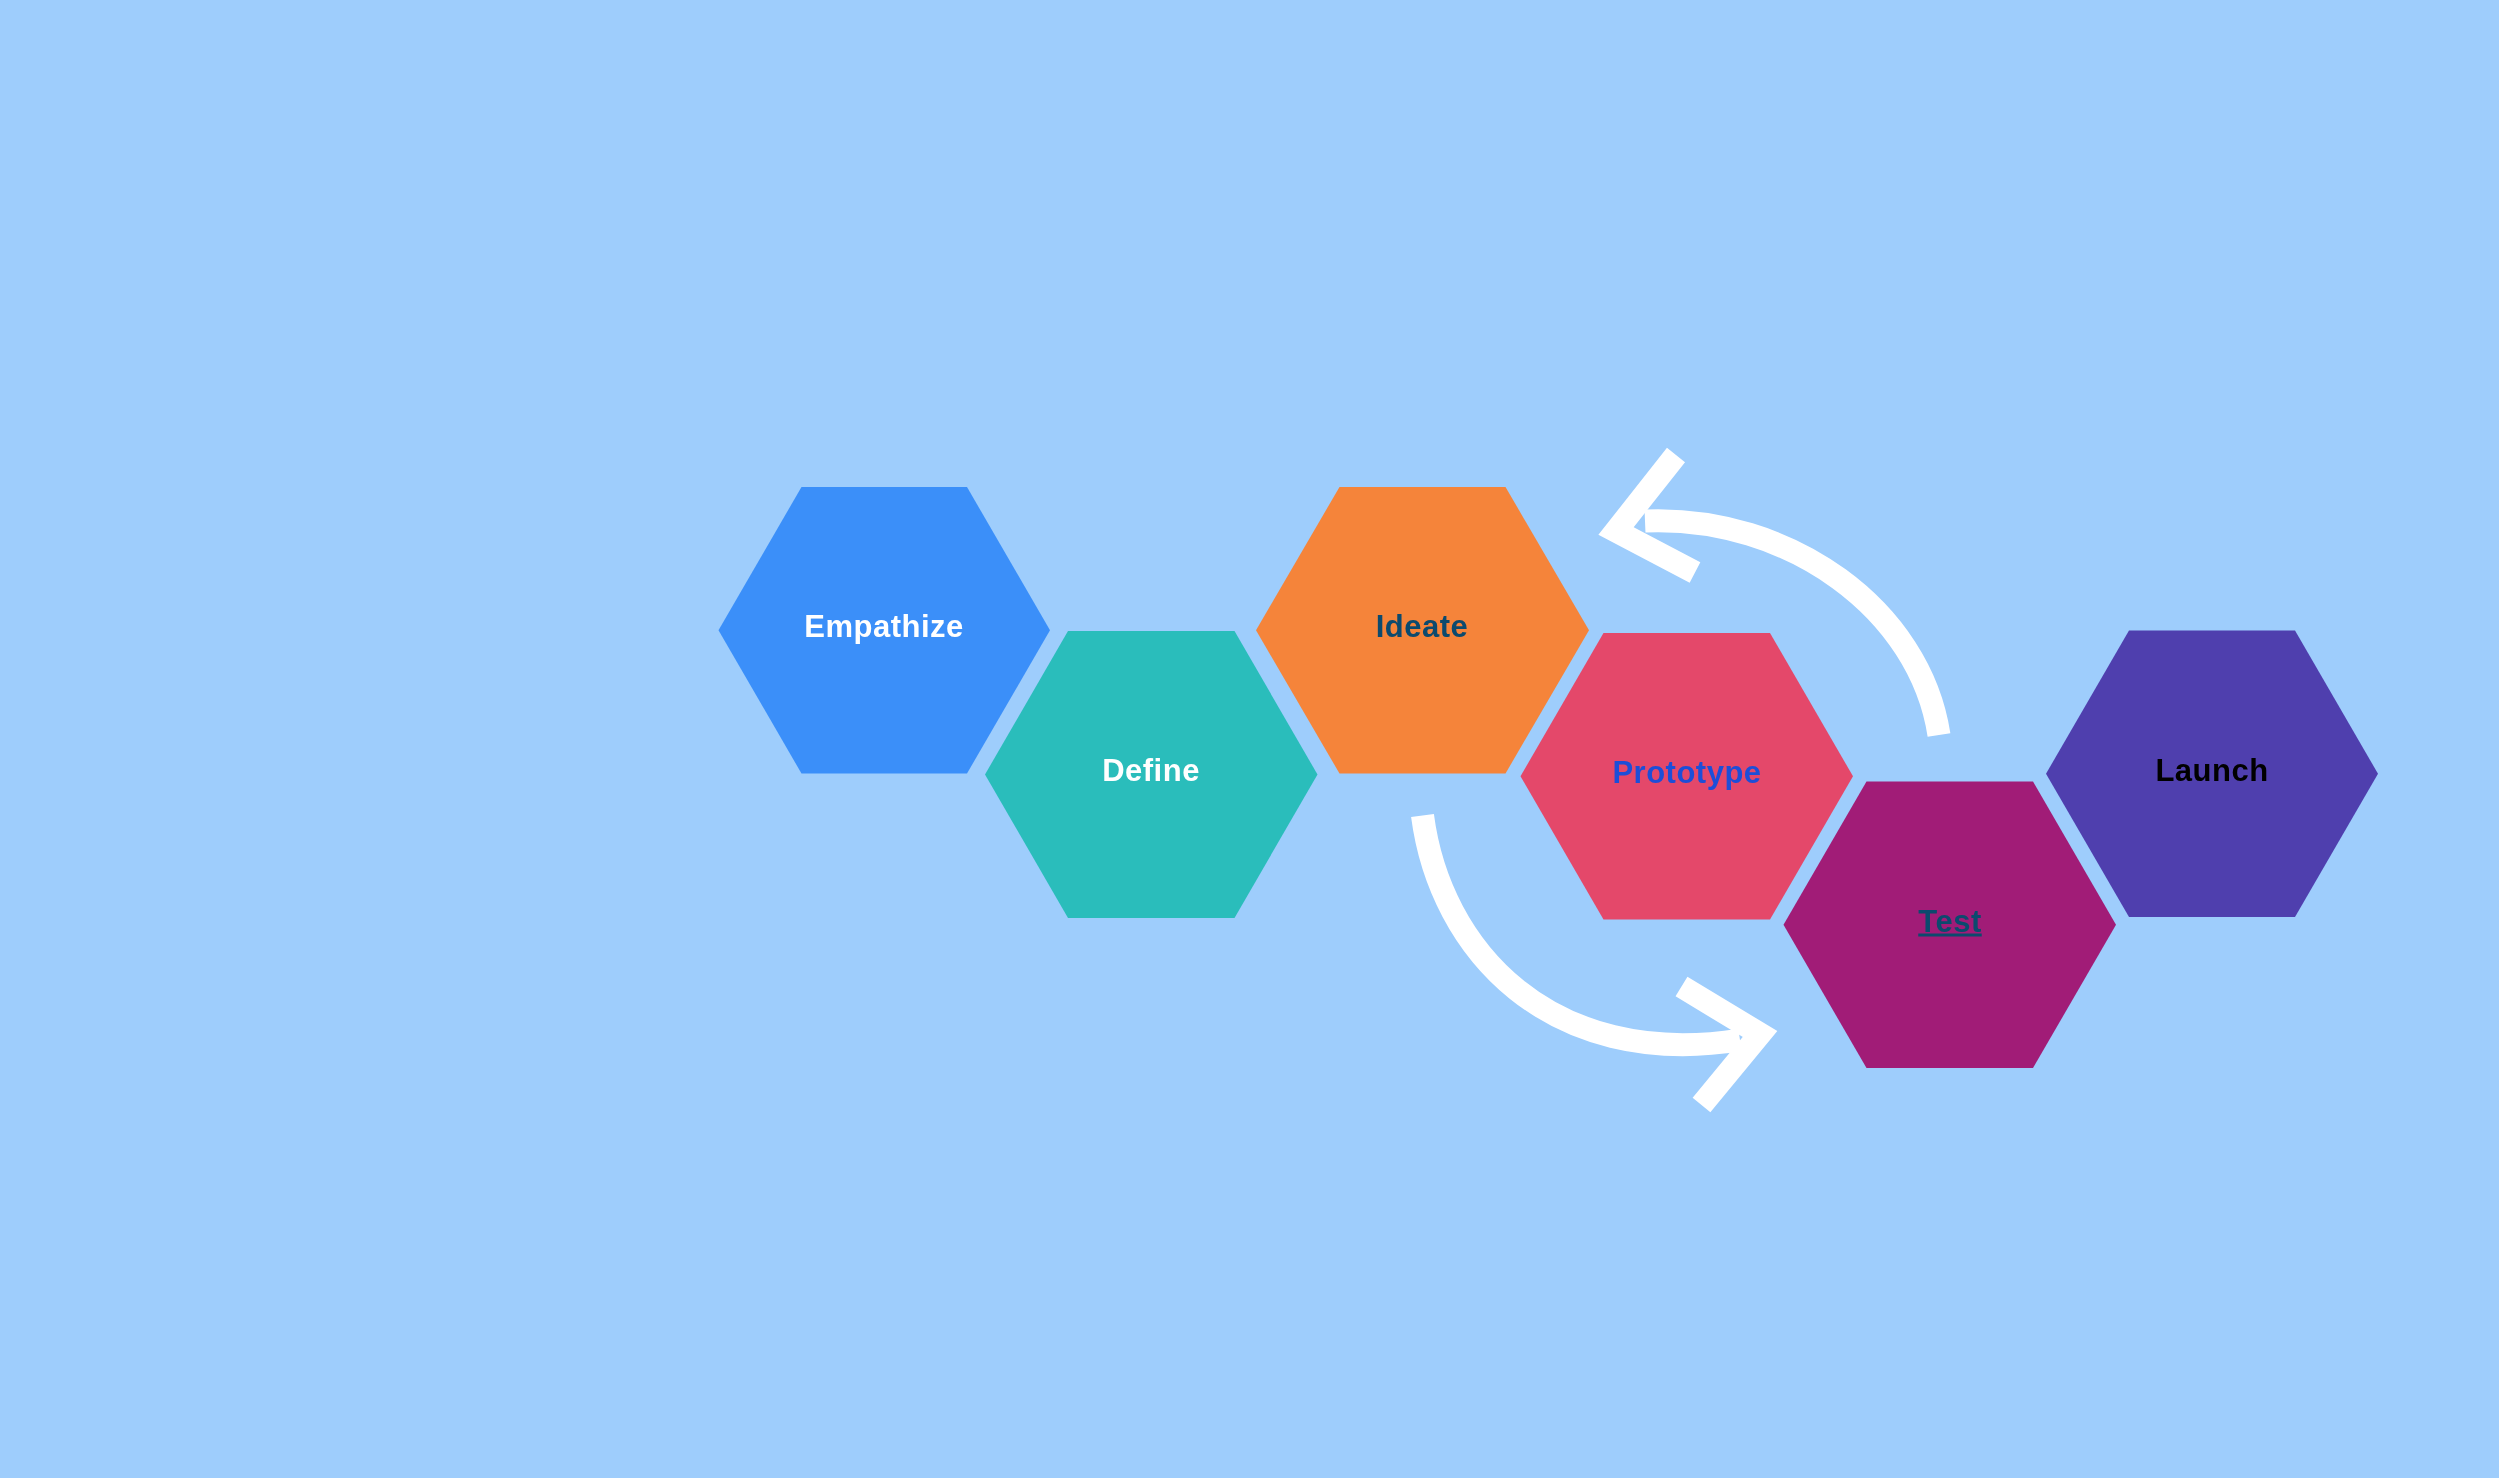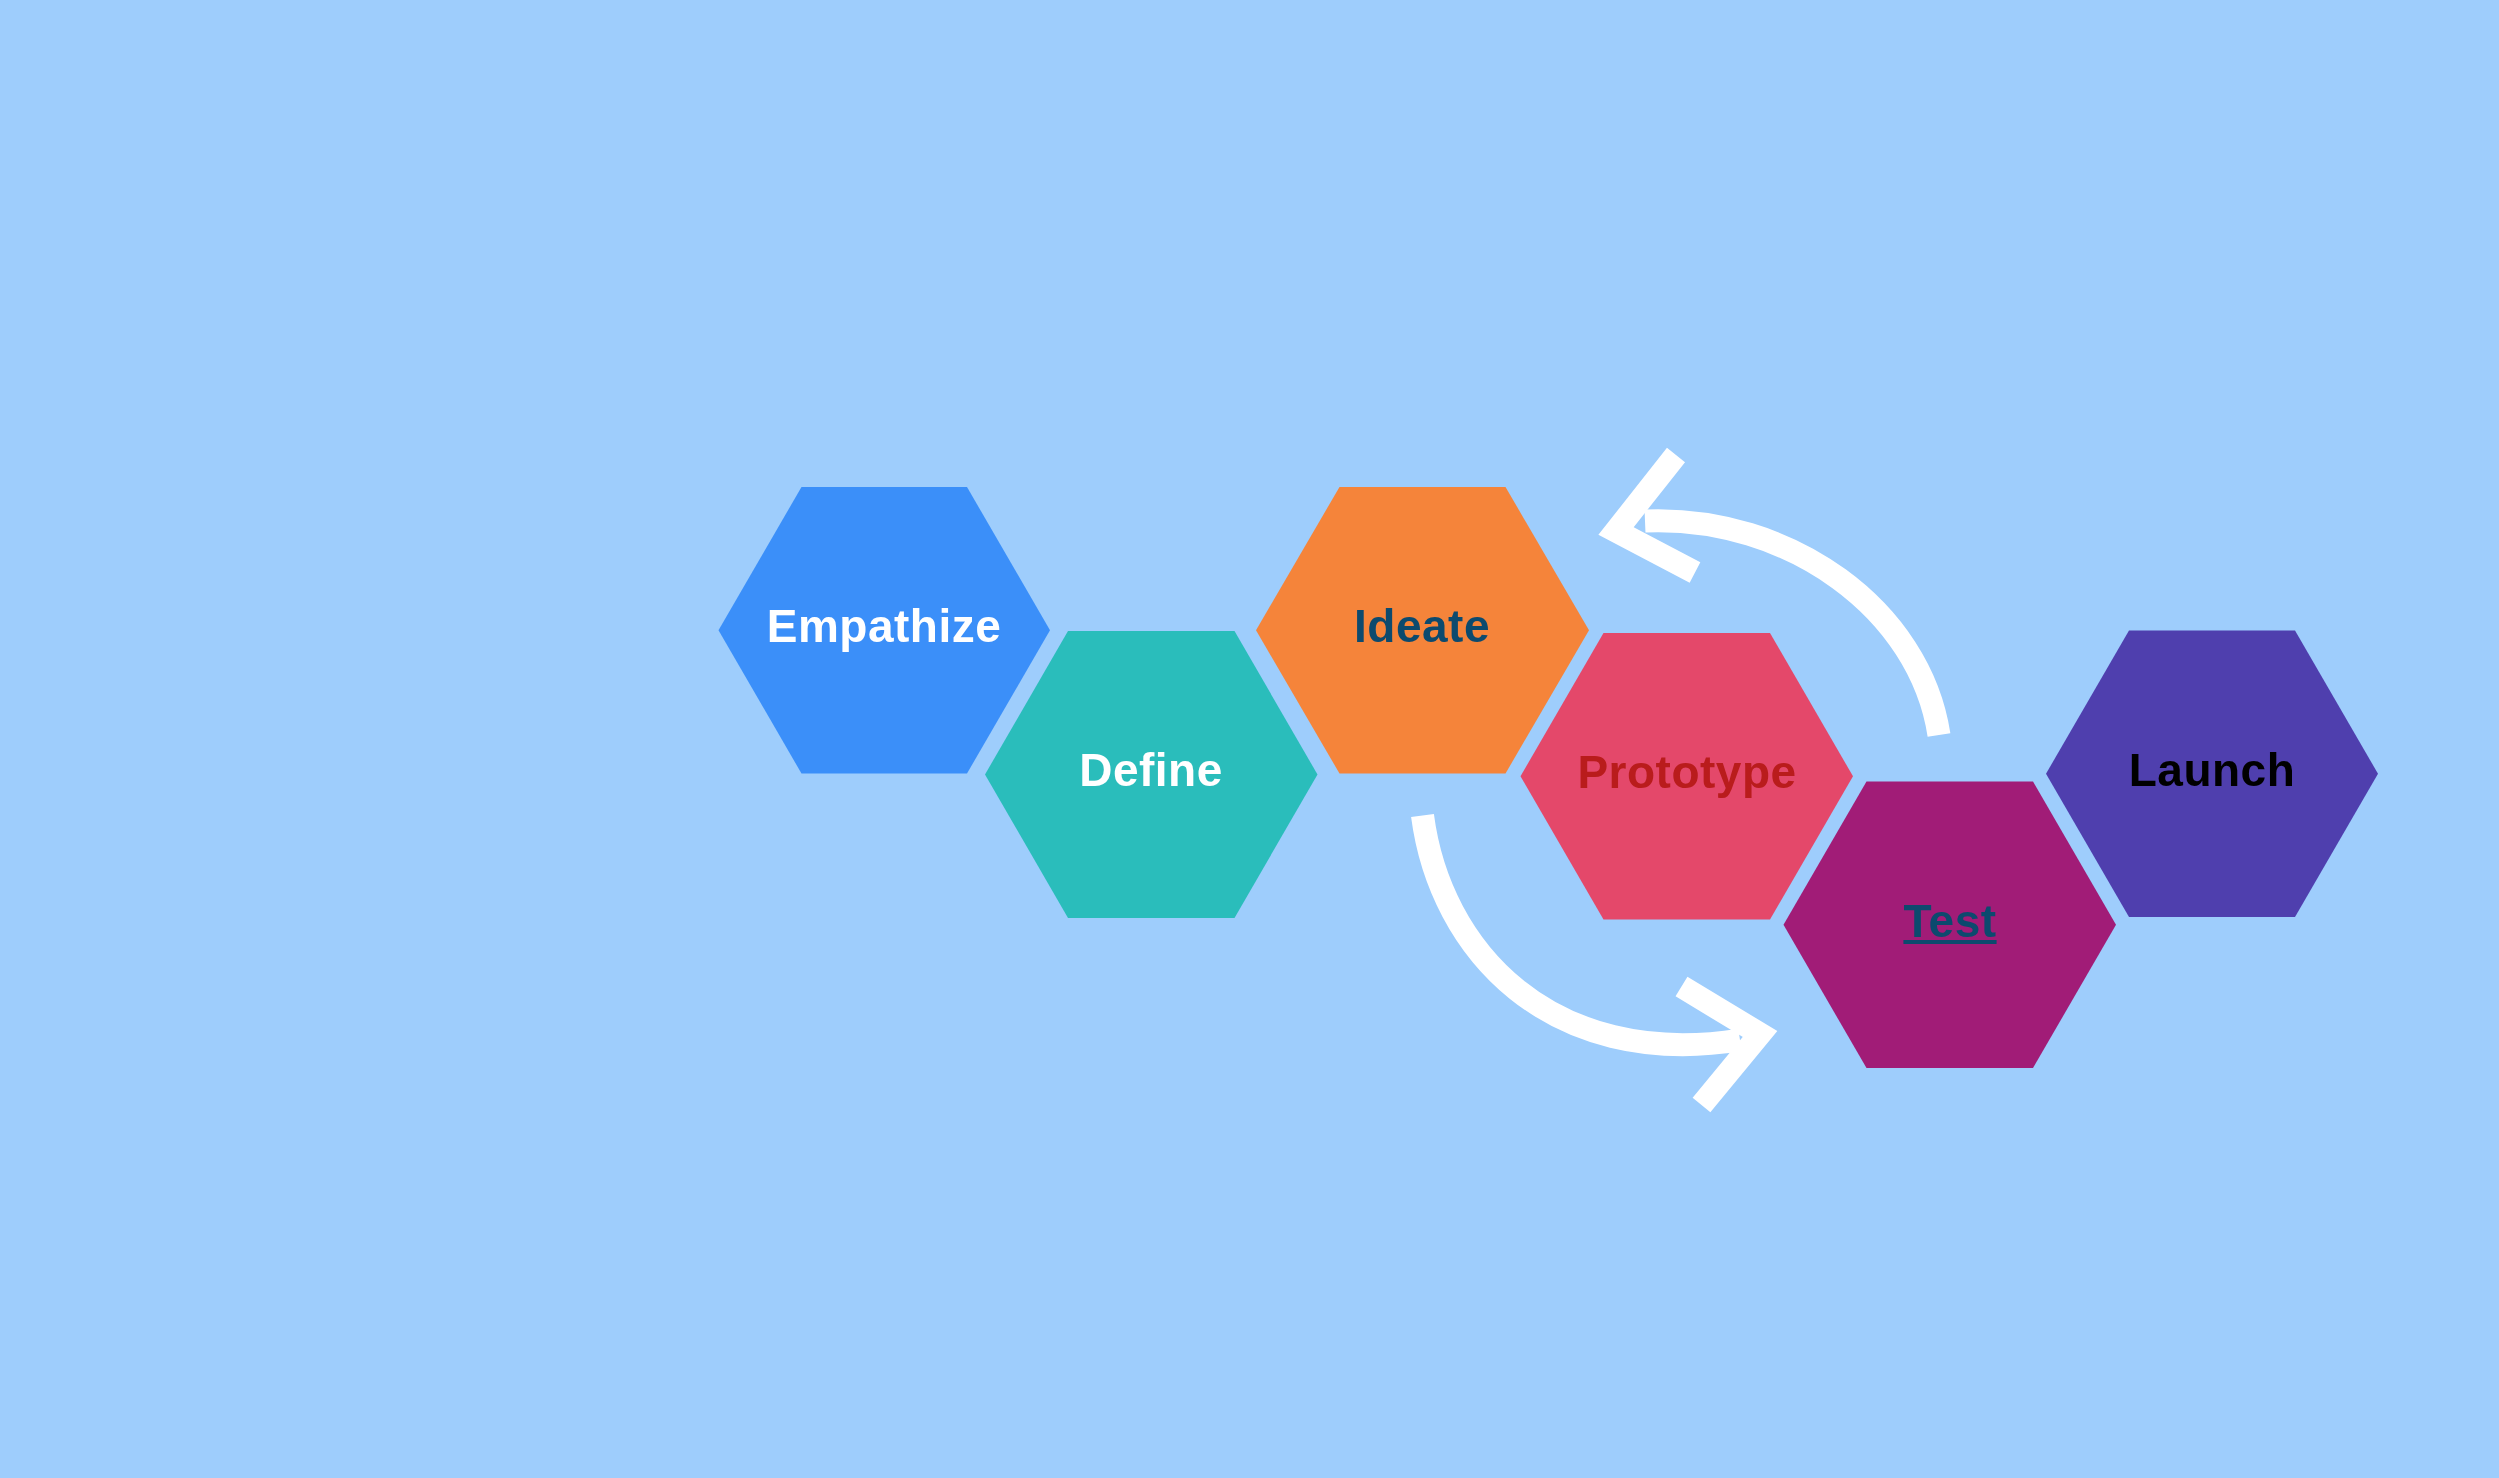--- a/index.html
+++ b/index.html
@@ -18,21 +18,21 @@
       position: absolute;
       left: 0;
       top: 0;
       width: 2521px;
       height: 1479px;
     }
     .hex-label {
       position: absolute;
       color: #ffffff;
       font-weight: bold;
-      font-size: 46px;
+      font-size: 31px;
       letter-spacing: 0.5px;
       transform: translate(-50%, -50%);
       white-space: nowrap;
       line-height: 1;
     }
   </style>
 </head>
 <body style="background: rgb(158, 205, 252);">
 
 <svg class="canvas" width="2521" height="1479" viewBox="0 0 5042 2958" xmlns="http://www.w3.org/2000/svg">
@@ -53,17 +53,17 @@
   <g fill="none" stroke="#FFFFFF" stroke-width="46" stroke-linecap="butt" stroke-linejoin="miter">
     <path d="M 2845 1631 C 2880 1900 3100 2140 3480 2080"></path>
     <path d="M 3363 1973 L 3520 2068 L 3403 2210"></path>
   </g>
 </svg>
 
 <div id="label-layer">
   <div class="hex-label" style="left: 884px; top: 626px; color: rgb(255, 255, 255);">Empathize</div>
   <div class="hex-label" style="left: 1151px; top: 770px; color: rgb(255, 255, 255);">Define</div>
   <div class="hex-label" style="left: 1422px; top: 626px; color: #0c4a6e;">Ideate</div>
-  <div class="hex-label" style="left: 1687px; top: 772px; color: #b91c1c;">Prototype</div>
+  <div class="hex-label" style="left: 1687px; top: 772px; color: #1d4ed8;">Prototype</div>
   <div class="hex-label" style="left: 1950px; top: 921px; color: #0c4a6e; text-decoration: underline;">Test</div>
   <div class="hex-label" style="left: 2212px; top: 770px; color: #000000;">Launch</div>
 </div>
 
 
 </body></html>

